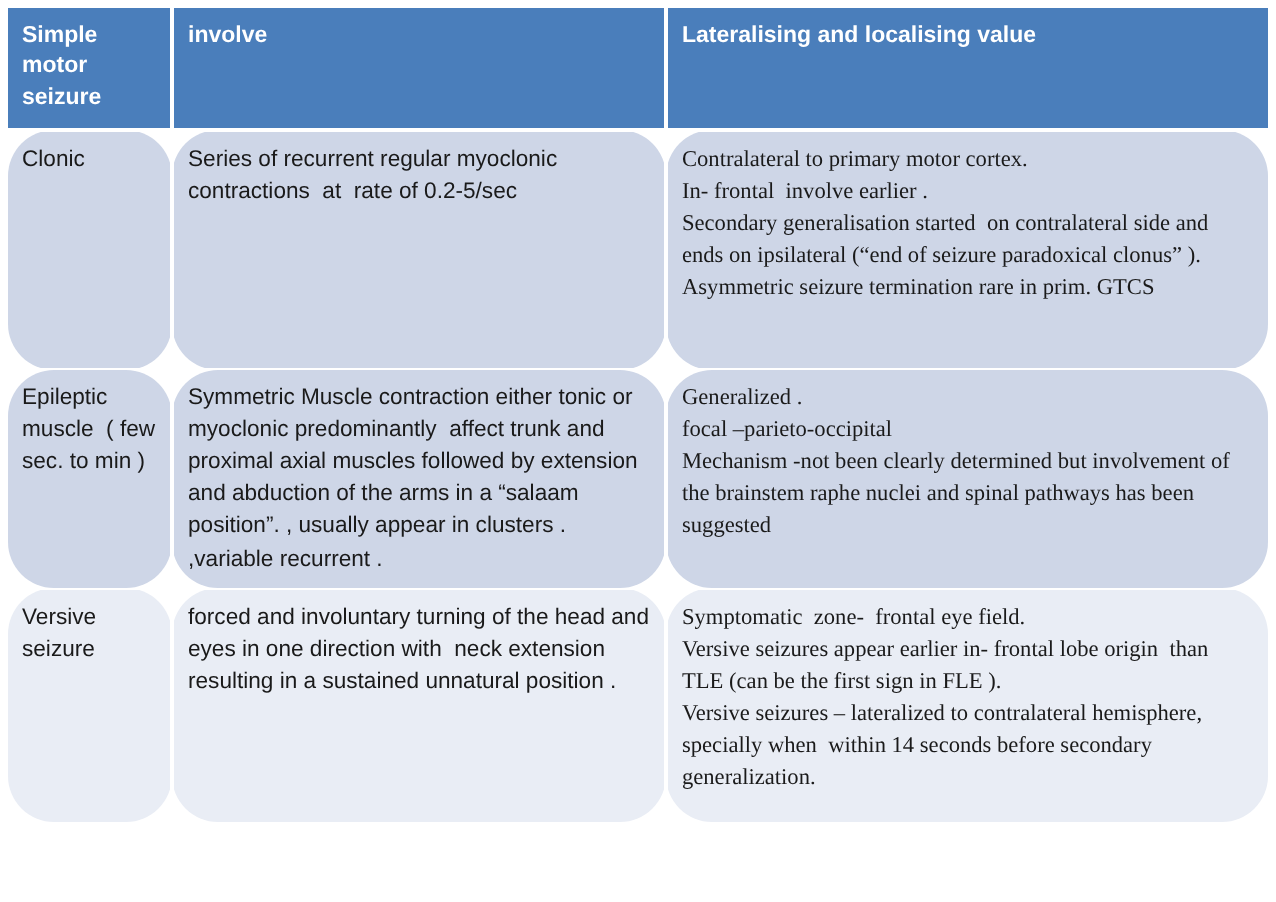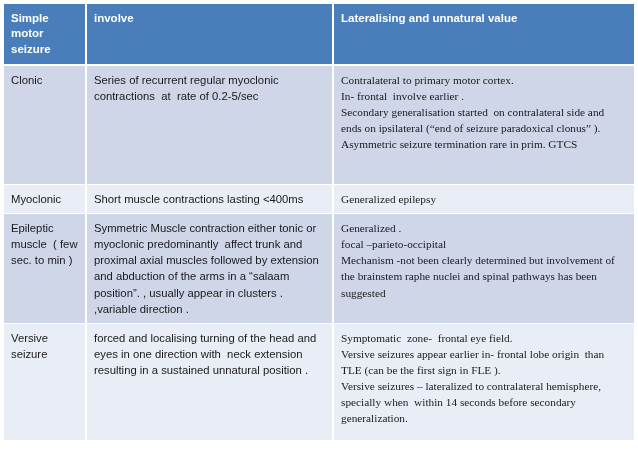--- a/index.html
+++ b/index.html
@@ -65,64 +65,59 @@
   }
   tbody td:last-child { border-right: none; font-family: Liberation Serif, serif; }
 
   tbody tr.band-dark td { background: #ced6e7; }
   tbody tr.band-light td { background: #e9edf5; }
 
   tbody tr.row-clonic td  { height: 120px; }
   tbody tr.row-myoclonic td { height: 24px; }
   tbody tr.row-spasm td   { height: 105px; }
   tbody tr.row-versive td { height: 117px; }
-  .cell-text { white-space: pre-wrap; }
+  .cell-text { white-space: pre-wrap; border-radius: 23px; }
 </style>
 </head>
 <body>
 
 <div class="slide">
 
   <table class="seizure-table">
     <colgroup>
       <col class="c1">
         <col class="c2">
         <col class="c3">
     </colgroup>
     <thead>
       <tr>
         <th>Simple motor seizure</th>
         <th>involve</th>
-        <th>Lateralising and unnatural value</th>
+        <th>Lateralising and localising value</th>
       </tr>
     </thead>
     <tbody>
       <tr class="band-dark row-clonic">
         <td class="cell-text">Clonic</td>
         <td class="cell-text">Series of recurrent regular myoclonic contractions  at  rate of 0.2-5/sec</td>
         <td class="cell-text">Contralateral to primary motor cortex.
 In- frontal  involve earlier .
 Secondary generalisation started  on contralateral side and ends on ipsilateral (“end of seizure paradoxical clonus” ).
 Asymmetric seizure termination rare in prim. GTCS</td>
       </tr>
-      <tr class="band-light row-myoclonic">
-        <td class="cell-text">Myoclonic</td>
-        <td class="cell-text">Short muscle contractions lasting &lt;400ms</td>
-        <td class="cell-text">Generalized epilepsy</td>
-      </tr>
       <tr class="band-dark row-spasm">
         <td class="cell-text">Epileptic muscle  ( few sec. to min )</td>
-        <td class="cell-text">Symmetric Muscle contraction either tonic or myoclonic predominantly  affect trunk and  proximal axial muscles followed by extension and abduction of the arms in a “salaam position”. , usually appear in clusters . ,variable direction .</td>
+        <td class="cell-text">Symmetric Muscle contraction either tonic or myoclonic predominantly  affect trunk and  proximal axial muscles followed by extension and abduction of the arms in a “salaam position”. , usually appear in clusters . ,variable recurrent .</td>
         <td class="cell-text">Generalized .
 focal –parieto-occipital
 Mechanism -not been clearly determined but involvement of the brainstem raphe nuclei and spinal pathways has been suggested</td>
       </tr>
       <tr class="band-light row-versive">
         <td class="cell-text">Versive seizure</td>
-        <td class="cell-text">forced and localising turning of the head and eyes in one direction with  neck extension resulting in a sustained unnatural position .</td>
+        <td class="cell-text">forced and involuntary turning of the head and eyes in one direction with  neck extension resulting in a sustained unnatural position .</td>
         <td class="cell-text">Symptomatic  zone-  frontal eye field.
 Versive seizures appear earlier in- frontal lobe origin  than TLE (can be the first sign in FLE ).
 Versive seizures – lateralized to contralateral hemisphere,  specially when  within 14 seconds before secondary generalization.</td>
       </tr>
     </tbody>
   </table>
 
 </div>
 
 </body></html>

